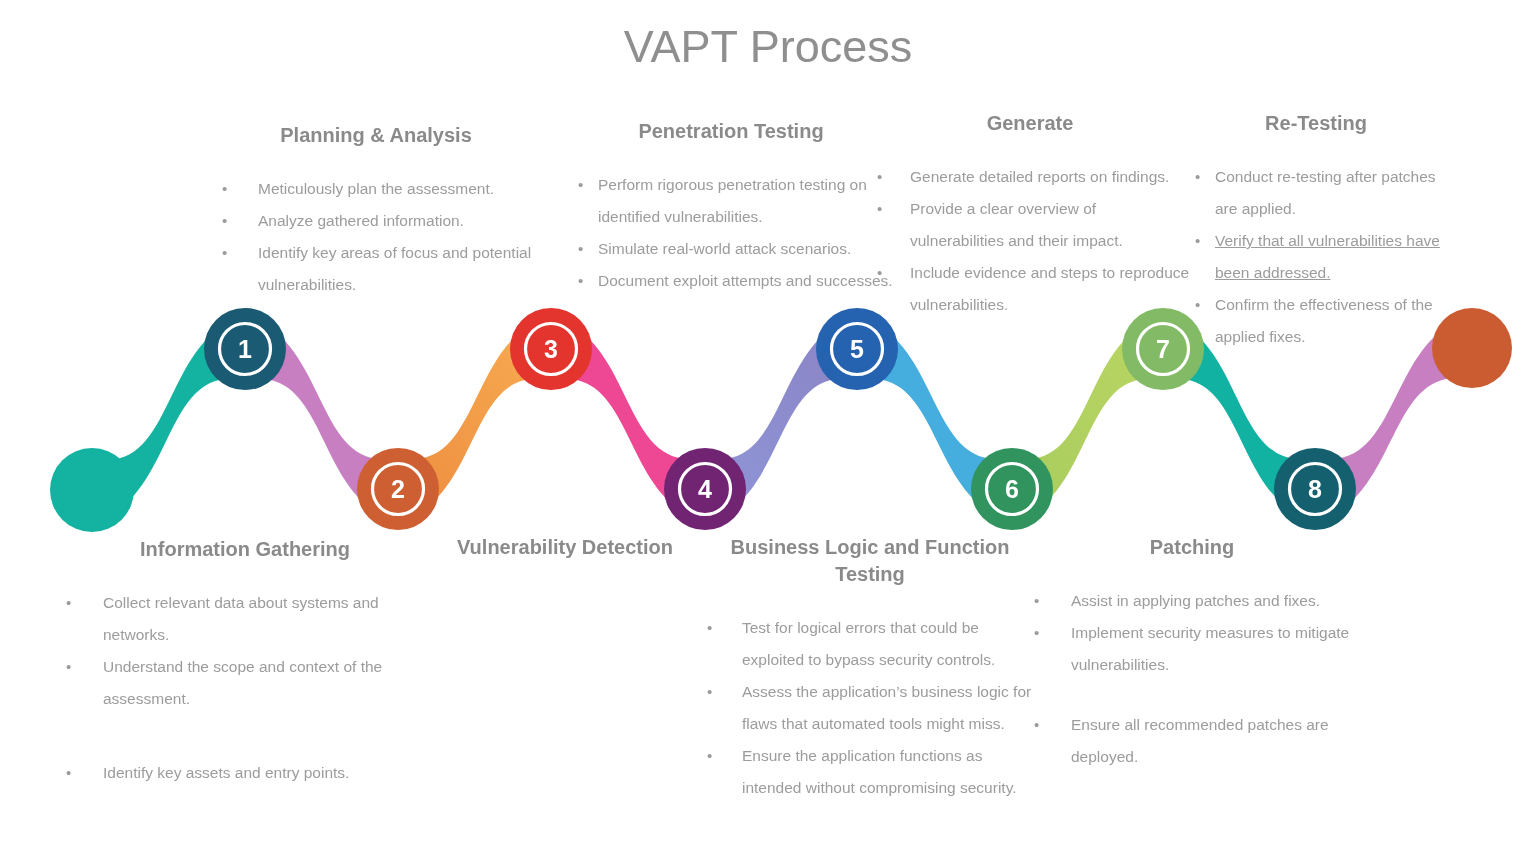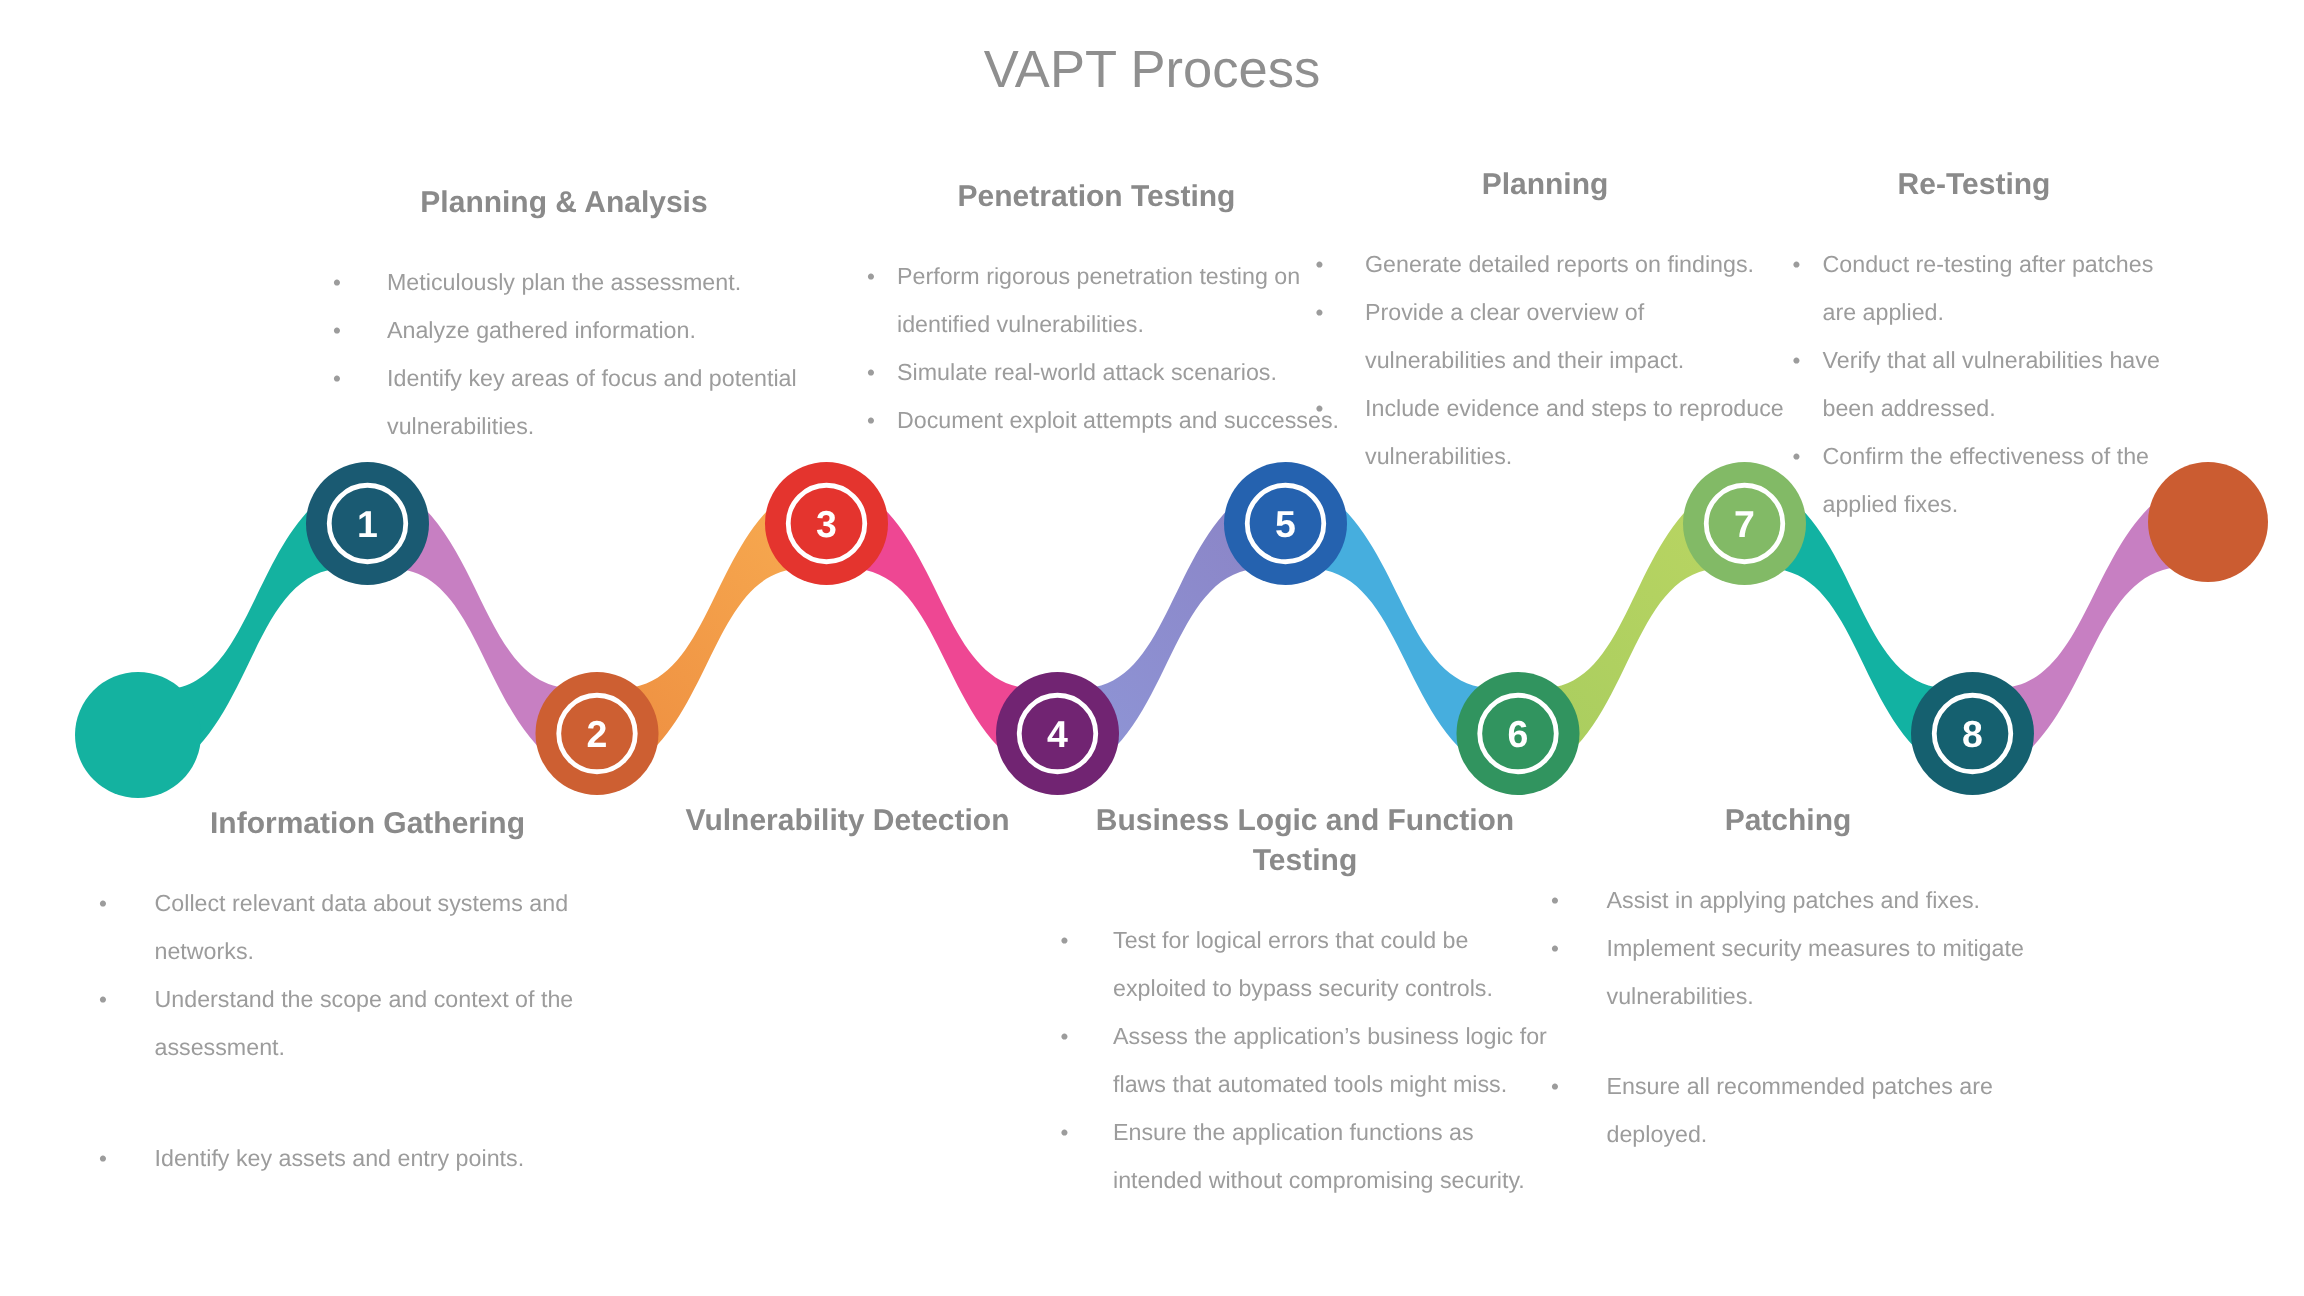--- a/index.html
+++ b/index.html
@@ -6,21 +6,21 @@
   .canvas{
     position:relative;
     width:1536px;height:864px;
     overflow:hidden;
     background:#ffffff;
     font-family:"Liberation Sans", sans-serif;
   }
   .title{
     position:absolute;top:18px;left:0;width:100%;
     margin:0;text-align:center;
-    font-size:35px;font-weight:400;color:#8f8f8f;line-height:58px;
+    font-size:45px;font-weight:400;color:#8f8f8f;line-height:58px;
   }
   #timeline{position:absolute;left:0;top:0;}
   .step-block{position:absolute;}
   .step-title{
     font-size:20px;font-weight:bold;color:#8a8a8a;
     text-align:center;line-height:27px;
   }
   .bullets{
     list-style:none;margin:24px 0 0 0;
   }
@@ -144,37 +144,37 @@
       </div>
       <div class="step-block" style="left: 700px; top: 534px; width: 340px;">
         <div class="step-title">Business Logic and Function Testing</div>
         <ul class="bullets" style="padding-left: 7px;">
           <li style="padding-left: 35px;">Test for logical errors that could be exploited to bypass security controls.</li>
           <li style="padding-left: 35px;">Assess the application’s business logic for flaws that automated tools might miss.</li>
           <li style="padding-left: 35px;">Ensure the application functions as intended without compromising security.</li>
         </ul>
       </div>
       <div class="step-block" style="left: 870px; top: 110px; width: 320px;">
-        <div class="step-title">Planning</div>
+        <div class="step-title">Generate</div>
         <ul class="bullets" style="padding-left: 7px;">
           <li style="padding-left: 33px;">Generate detailed reports on findings.</li>
           <li style="padding-left: 33px;">Provide a clear overview of vulnerabilities and their impact.</li>
           <li style="padding-left: 33px;">Include evidence and steps to reproduce vulnerabilities.</li>
         </ul>
       </div>
       <div class="step-block" style="left: 1028px; top: 534px; width: 328px;">
         <div class="step-title">Patching</div>
         <ul class="bullets" style="padding-left: 6px;">
           <li style="padding-left: 37px;">Assist in applying patches and fixes.</li>
           <li style="padding-left: 37px;">Implement security measures to mitigate vulnerabilities.</li>
           <li style="padding-left: 37px; margin-top: 28px;">Ensure all recommended patches are deployed.</li>
         </ul>
       </div>
       <div class="step-block" style="left: 1186px; top: 110px; width: 260px;">
         <div class="step-title">Re-Testing</div>
         <ul class="bullets" style="padding-left: 9px;">
           <li style="padding-left: 20px;">Conduct re-testing after patches are applied.</li>
-          <li style="padding-left: 20px;">Verify that all vulnerabilities have been addressed.</li>
+          <li style="padding-left: 20px; text-decoration: underline;">Verify that all vulnerabilities have been addressed.</li>
           <li style="padding-left: 20px;">Confirm the effectiveness of the applied fixes.</li>
         </ul>
       </div>
     </div>
 </div>
 
 </body></html>

